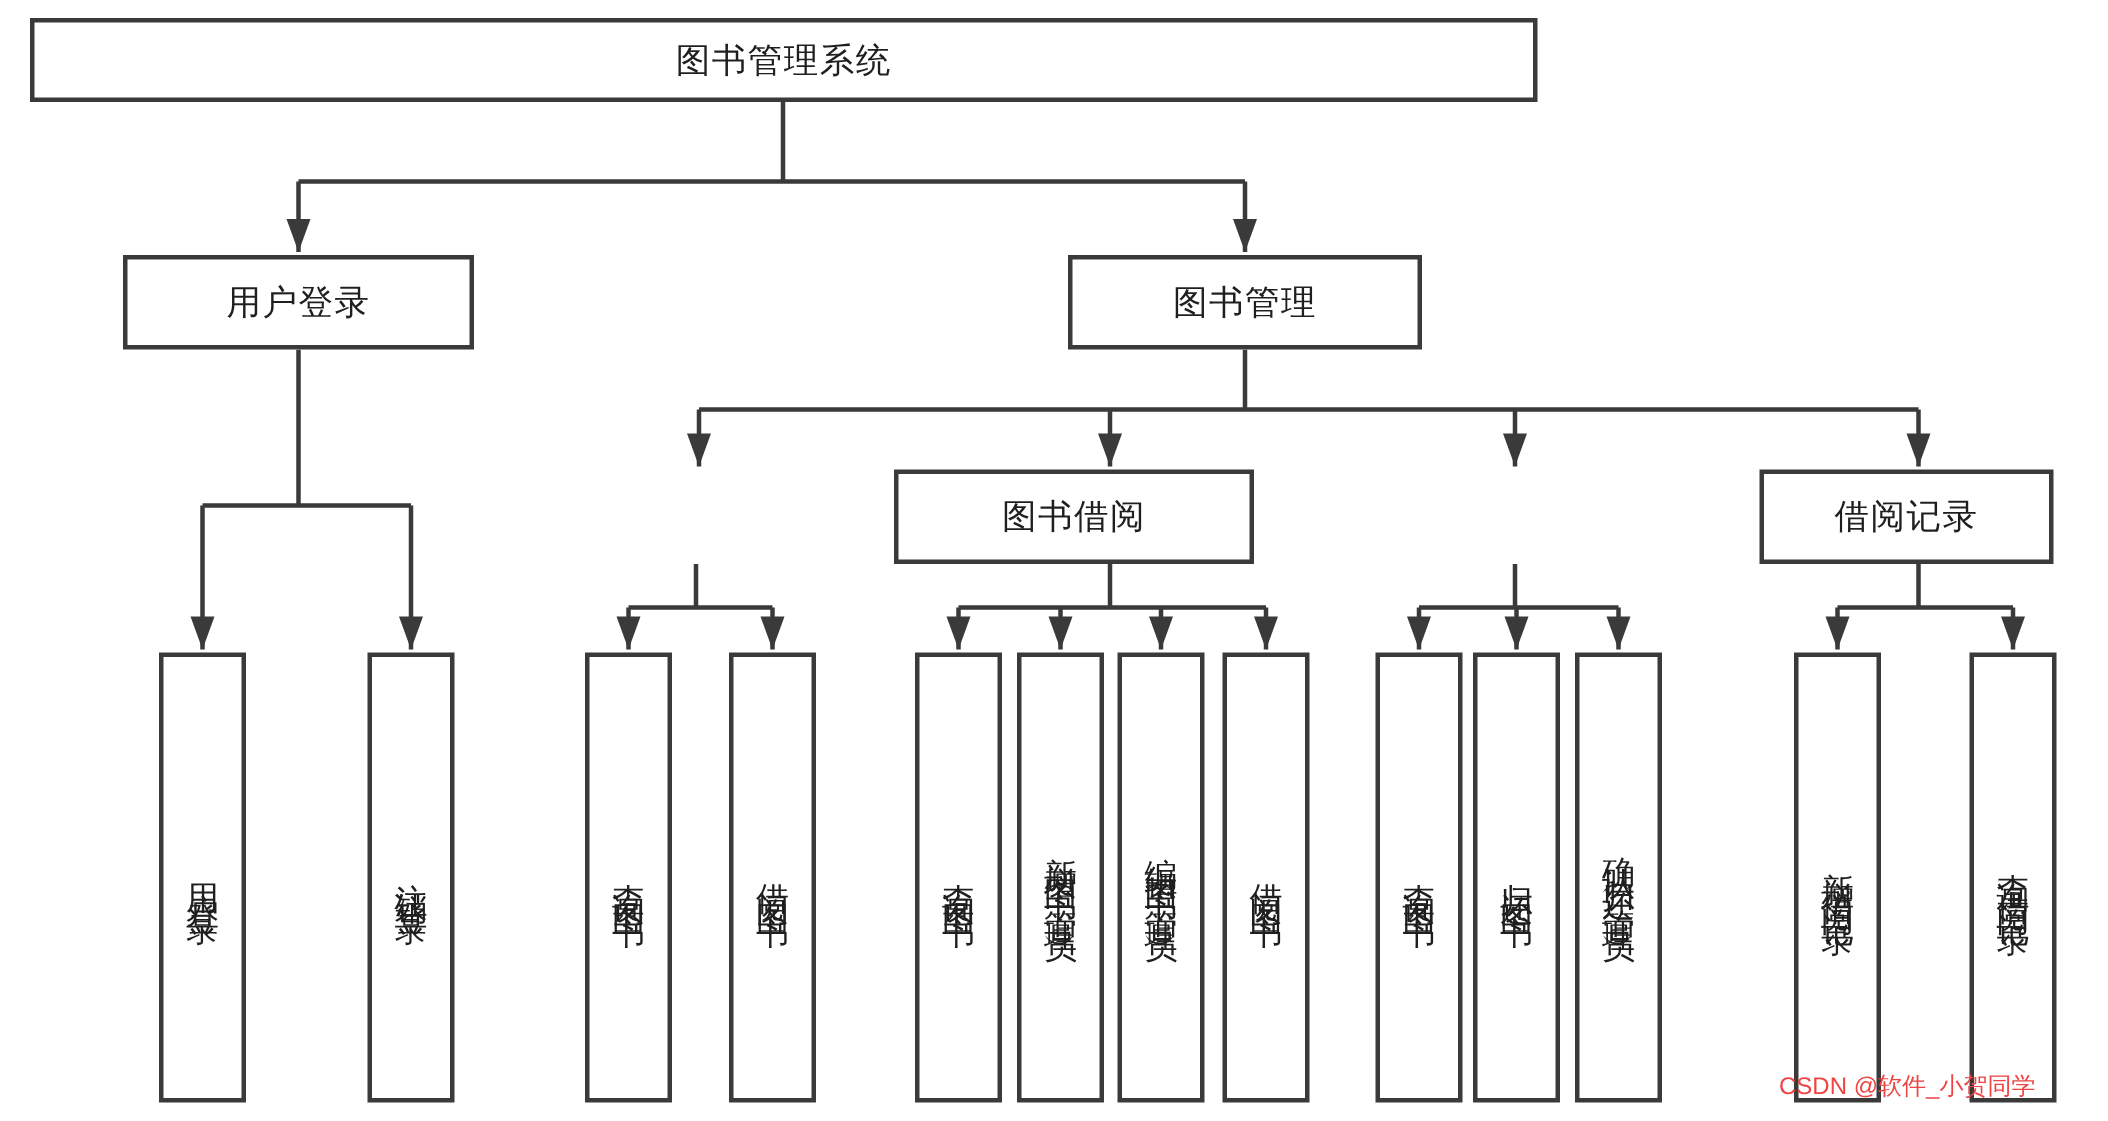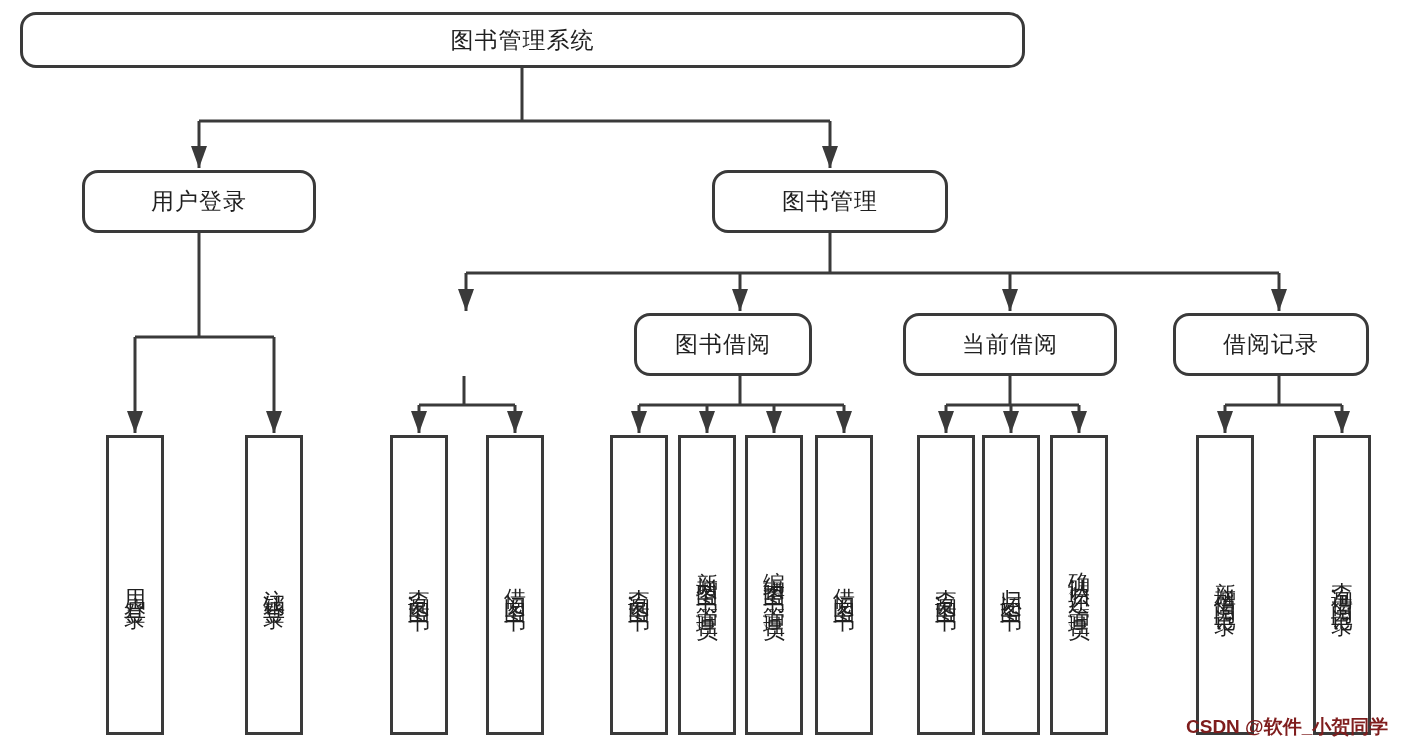--- a/index.html
+++ b/index.html
@@ -31,36 +31,34 @@
     display: flex;
     align-items: center;
     justify-content: center;
     color: #1f1f1f;
     z-index: 2;
   }
   .box.h {
     font-size: 23px;
     letter-spacing: 1px;
     white-space: nowrap;
-    border-radius: 16px;
   }
   .box.v {
     writing-mode: vertical-rl;
     text-orientation: mixed;
     font-size: 22px;
     letter-spacing: 7px;
     line-height: 1;
   }
   .watermark {
     position: absolute;
     z-index: 3;
-    font-size: 19px;
-    color: #7f1d1d;
+    font-size: 16px;
+    color: #ef4444;
     white-space: nowrap;
-    font-weight: bold;
   }
 </style>
 </head>
 <body>
 
 <div id="canvas">
 
   <svg id="connectors" viewBox="0 0 1405 747" xmlns="http://www.w3.org/2000/svg">
     <defs>
       <marker id="arrow" viewBox="-2 -10 26 20" refX="22" refY="0" markerWidth="26" markerHeight="20" orient="auto" markerUnits="userSpaceOnUse">
@@ -101,22 +99,21 @@
 
     <line x1="1225" y1="405" x2="1225" y2="433" stroke="#3a3a3a" stroke-width="3" marker-end="url(#arrow)"></line>
     <line x1="1342" y1="405" x2="1342" y2="433" stroke="#3a3a3a" stroke-width="3" marker-end="url(#arrow)"></line>
   </svg>
 
   <div class="box h" style="left:20px; top:12px; width:1005px; height:56px">图书管理系统</div>
 
   <div class="box h" style="left:82px; top:170px; width:234px; height:63px">用户登录</div>
   <div class="box h" style="left:712px; top:170px; width:236px; height:63px">图书管理</div>
 
-  <div class="box h" style="left:634px; top:313px; width:178px; height:63px">图书借阅</div>
-  <div class="box h" style="left:903px; top:313px; width:214px; height:63px">当前借阅</div>
+  <div class="box h" style="left:596px; top:313px; width:240px; height:63px">图书借阅</div>
   <div class="box h" style="left:1173px; top:313px; width:196px; height:63px">借阅记录</div>
 
   <div class="box v" style="left:106px; top:435px; width:58px; height:300px">用户登录</div>
   <div class="box v" style="left:245px; top:435px; width:58px; height:300px">注销登录</div>
 
   <div class="box v" style="left:390px; top:435px; width:58px; height:300px">查询图书</div>
   <div class="box v" style="left:486px; top:435px; width:58px; height:300px">借阅图书</div>
 
   <div class="box v" style="left:610px; top:435px; width:58px; height:300px">查询图书</div>
   <div class="box v" style="left:678px; top:435px; width:58px; height:300px">新增图书（管理员）</div>

